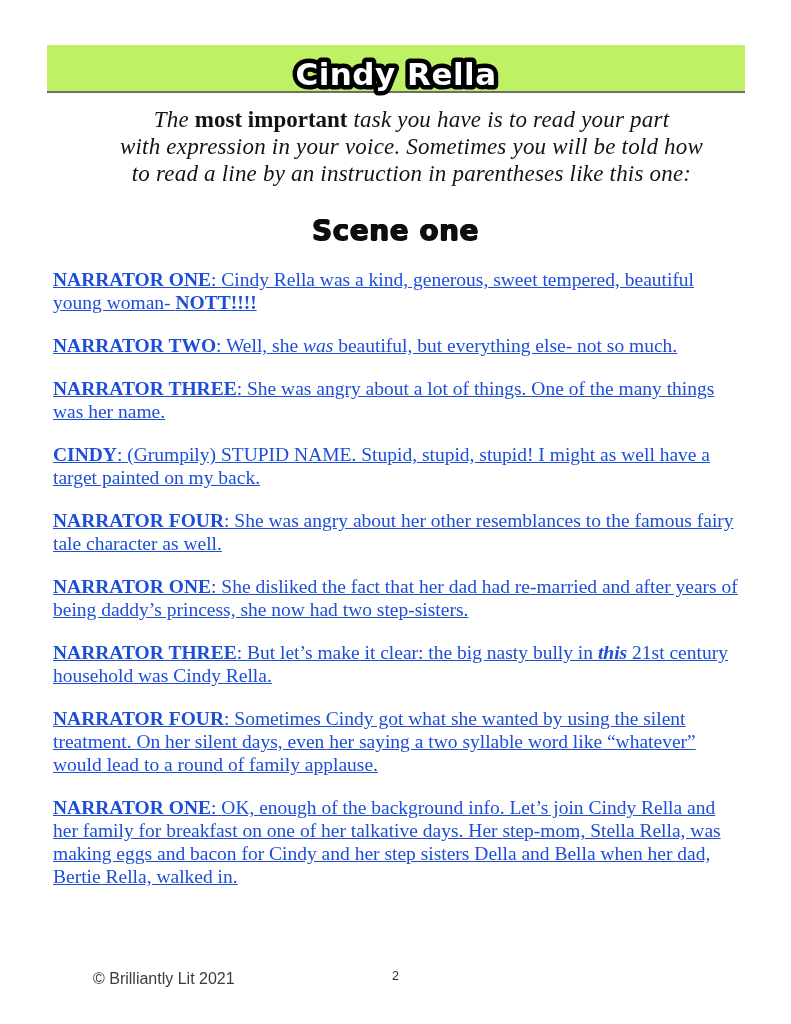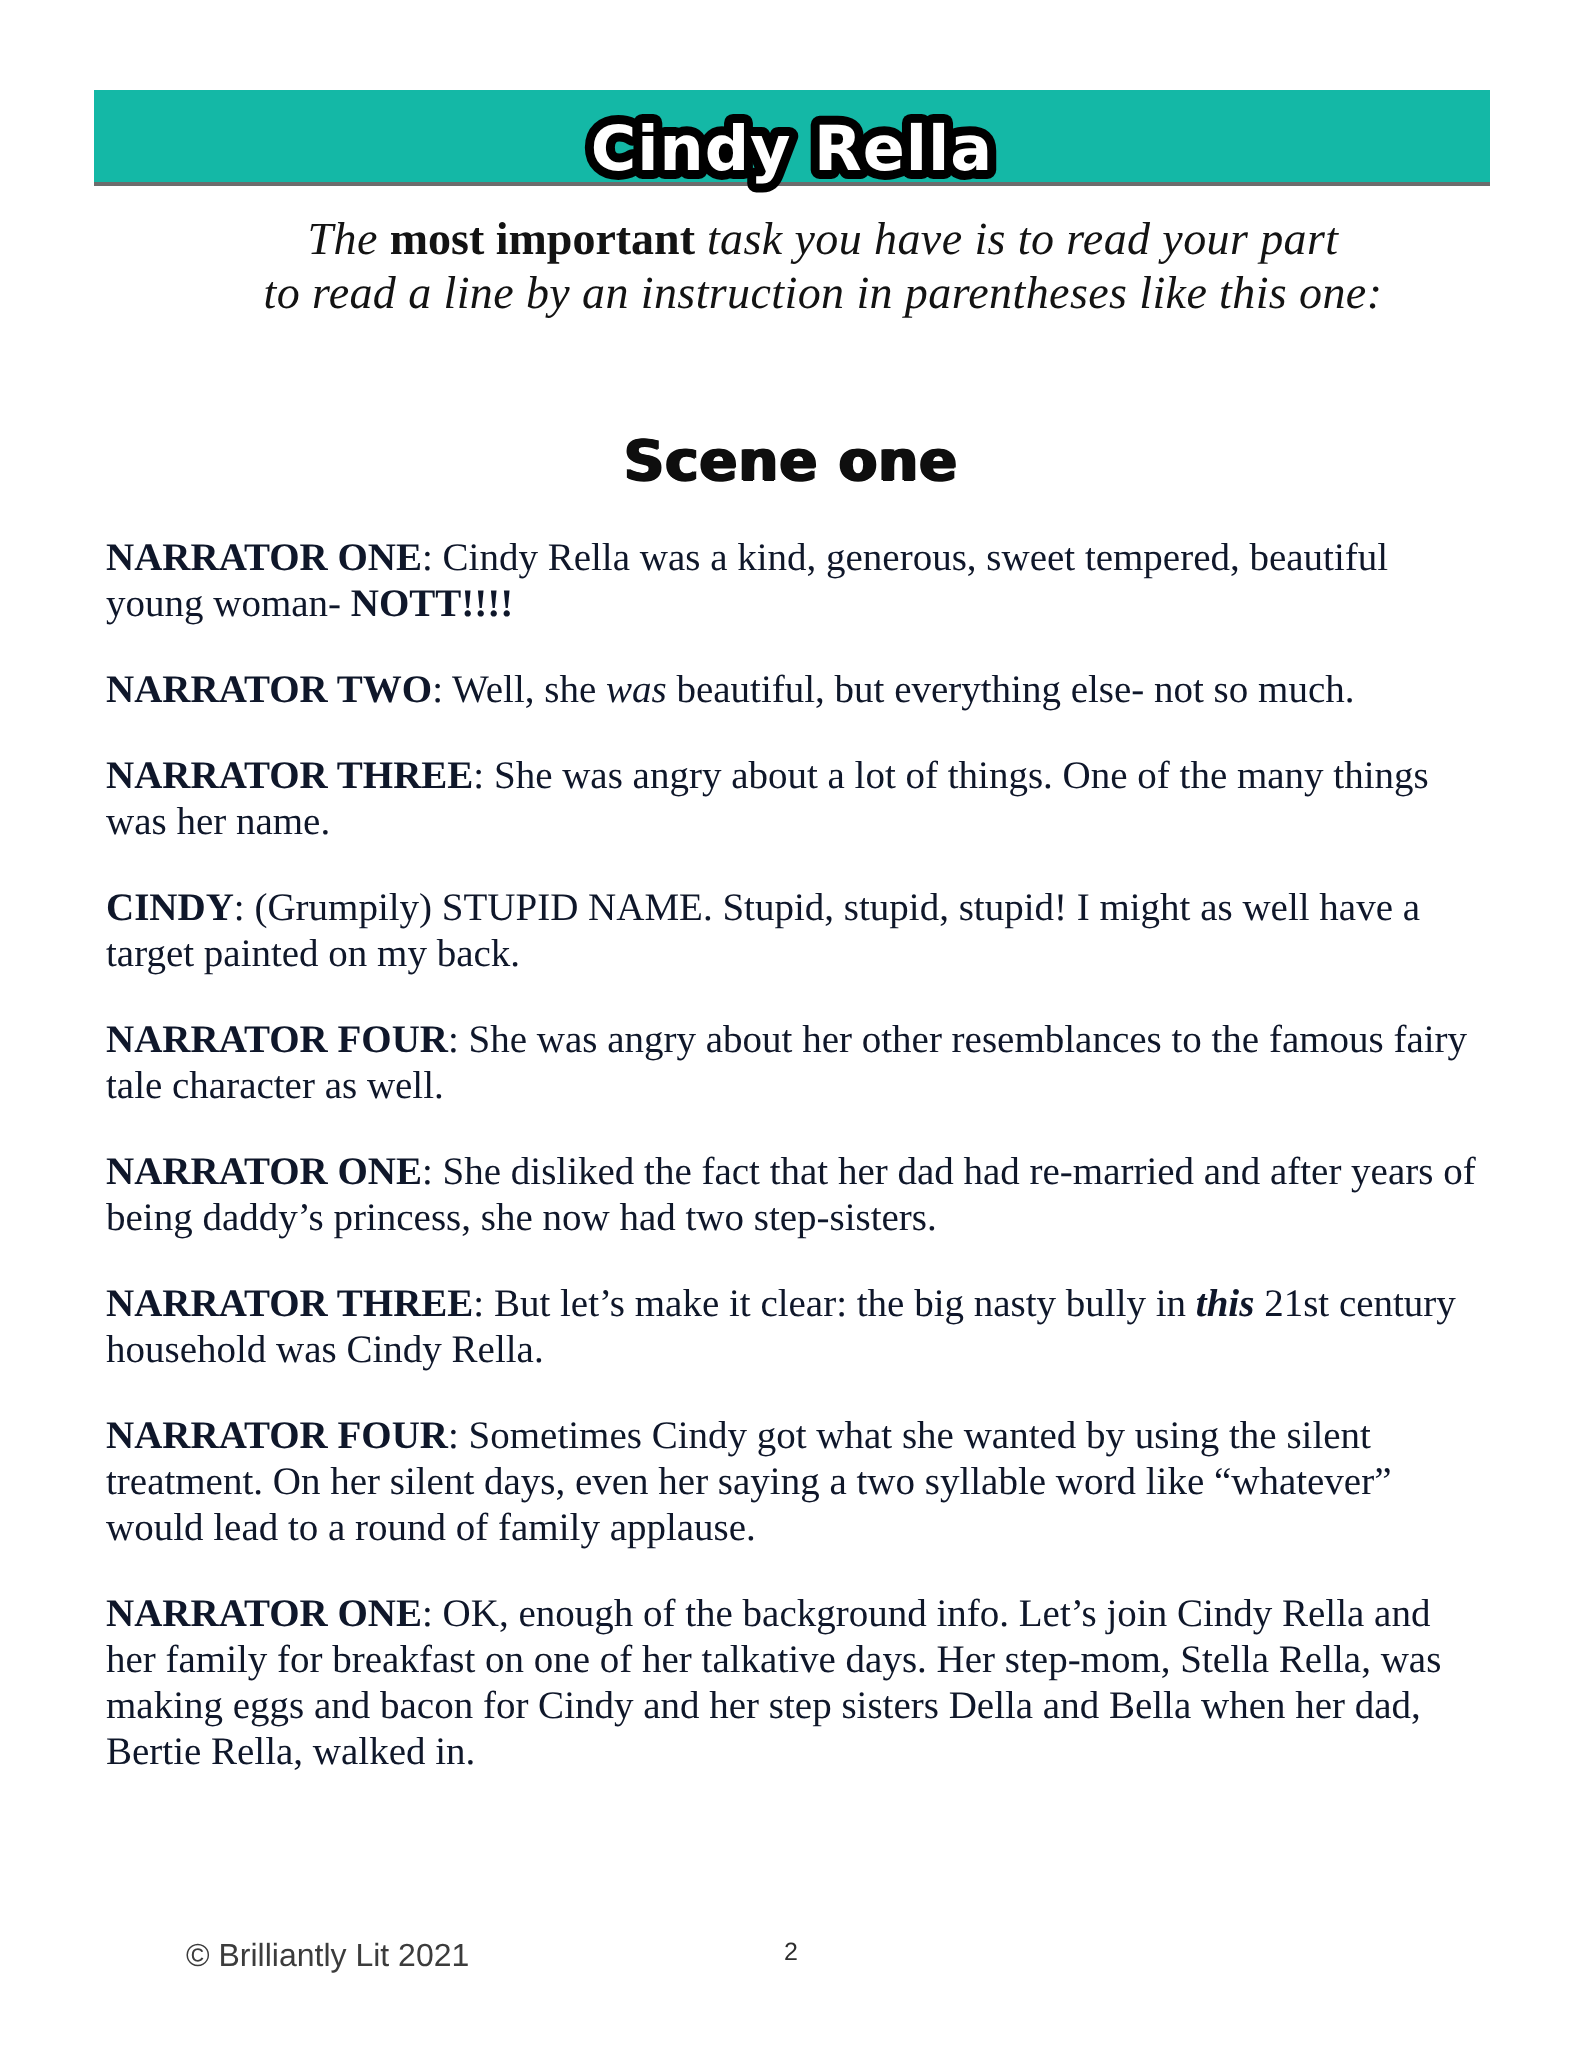--- a/index.html
+++ b/index.html
@@ -52,21 +52,22 @@
     font-size:28px;
     letter-spacing:0.5px;
     color:#0e0e0e;
     text-shadow:0.7px 0 #0e0e0e, -0.7px 0 #0e0e0e, 0 0.7px #0e0e0e;
   }
   .script-body {
     position:absolute;
     top:268px; left:53px; width:688px;
     font-size:19.5px;
     line-height:23px;
-    color:#0f172a;
+    color:#1d4ed8;
+    text-decoration:underline;
   }
   .script-body p { margin:0 0 20px 0; }
   .speaker { font-weight:bold; }
   .s-normal {}
   .s-bold { font-weight:bold; }
   .s-italic { font-style:italic; }
   .s-bold-italic { font-weight:bold; font-style:italic; }
   .footer-copyright {
     position:absolute;
     left:93px; top:970px;
@@ -81,28 +82,29 @@
     font-family:"Liberation Sans", sans-serif;
     font-size:12.5px;
     color:#2d2d2d;
   }
 </style>
 </head>
 <body>
 
 <div class="page" style="color: rgb(20, 20, 20);">
 
-  <header class="title-bar" style="background: #14b8a6;">
+  <header class="title-bar" style="background: #bef264;">
     <svg class="title-svg" xmlns="http://www.w3.org/2000/svg">
       <text x="349" y="42" text-anchor="middle" fill="#ffffff" stroke="#000000" stroke-width="9" stroke-linejoin="round" paint-order="stroke">Cindy Rella</text>
     </svg>
   </header>
 
   <div class="intro">
       <div class="intro-line"><span class="s-italic">The </span><span class="s-bold">most important</span><span class="s-italic"> task you have is to read your part</span></div>
+      <div class="intro-line"><span class="s-italic">with expression in your voice. Sometimes you will be told how</span></div>
       <div class="intro-line"><span class="s-italic">to read a line by an instruction in parentheses like this one:</span></div>
     </div>
 
   <h2 class="scene-heading">Scene one</h2>
 
   <main class="script-body">
       <p><span class="speaker">NARRATOR ONE</span><span class="s-normal">: </span><span class="s-normal">Cindy Rella was a kind, generous, sweet tempered, beautiful young woman- </span><span class="s-bold">NOTT!!!!</span></p>
       <p><span class="speaker">NARRATOR TWO</span><span class="s-normal">: </span><span class="s-normal">Well, she </span><span class="s-italic">was</span><span class="s-normal"> beautiful, but everything else- not so much.</span></p>
       <p><span class="speaker">NARRATOR THREE</span><span class="s-normal">: </span><span class="s-normal">She was angry about a lot of things. One of the many things was her name.</span></p>
       <p><span class="speaker">CINDY</span><span class="s-normal">: </span><span class="s-normal">(Grumpily) STUPID NAME. Stupid, stupid, stupid! I might as well have a target painted on my back.</span></p>

